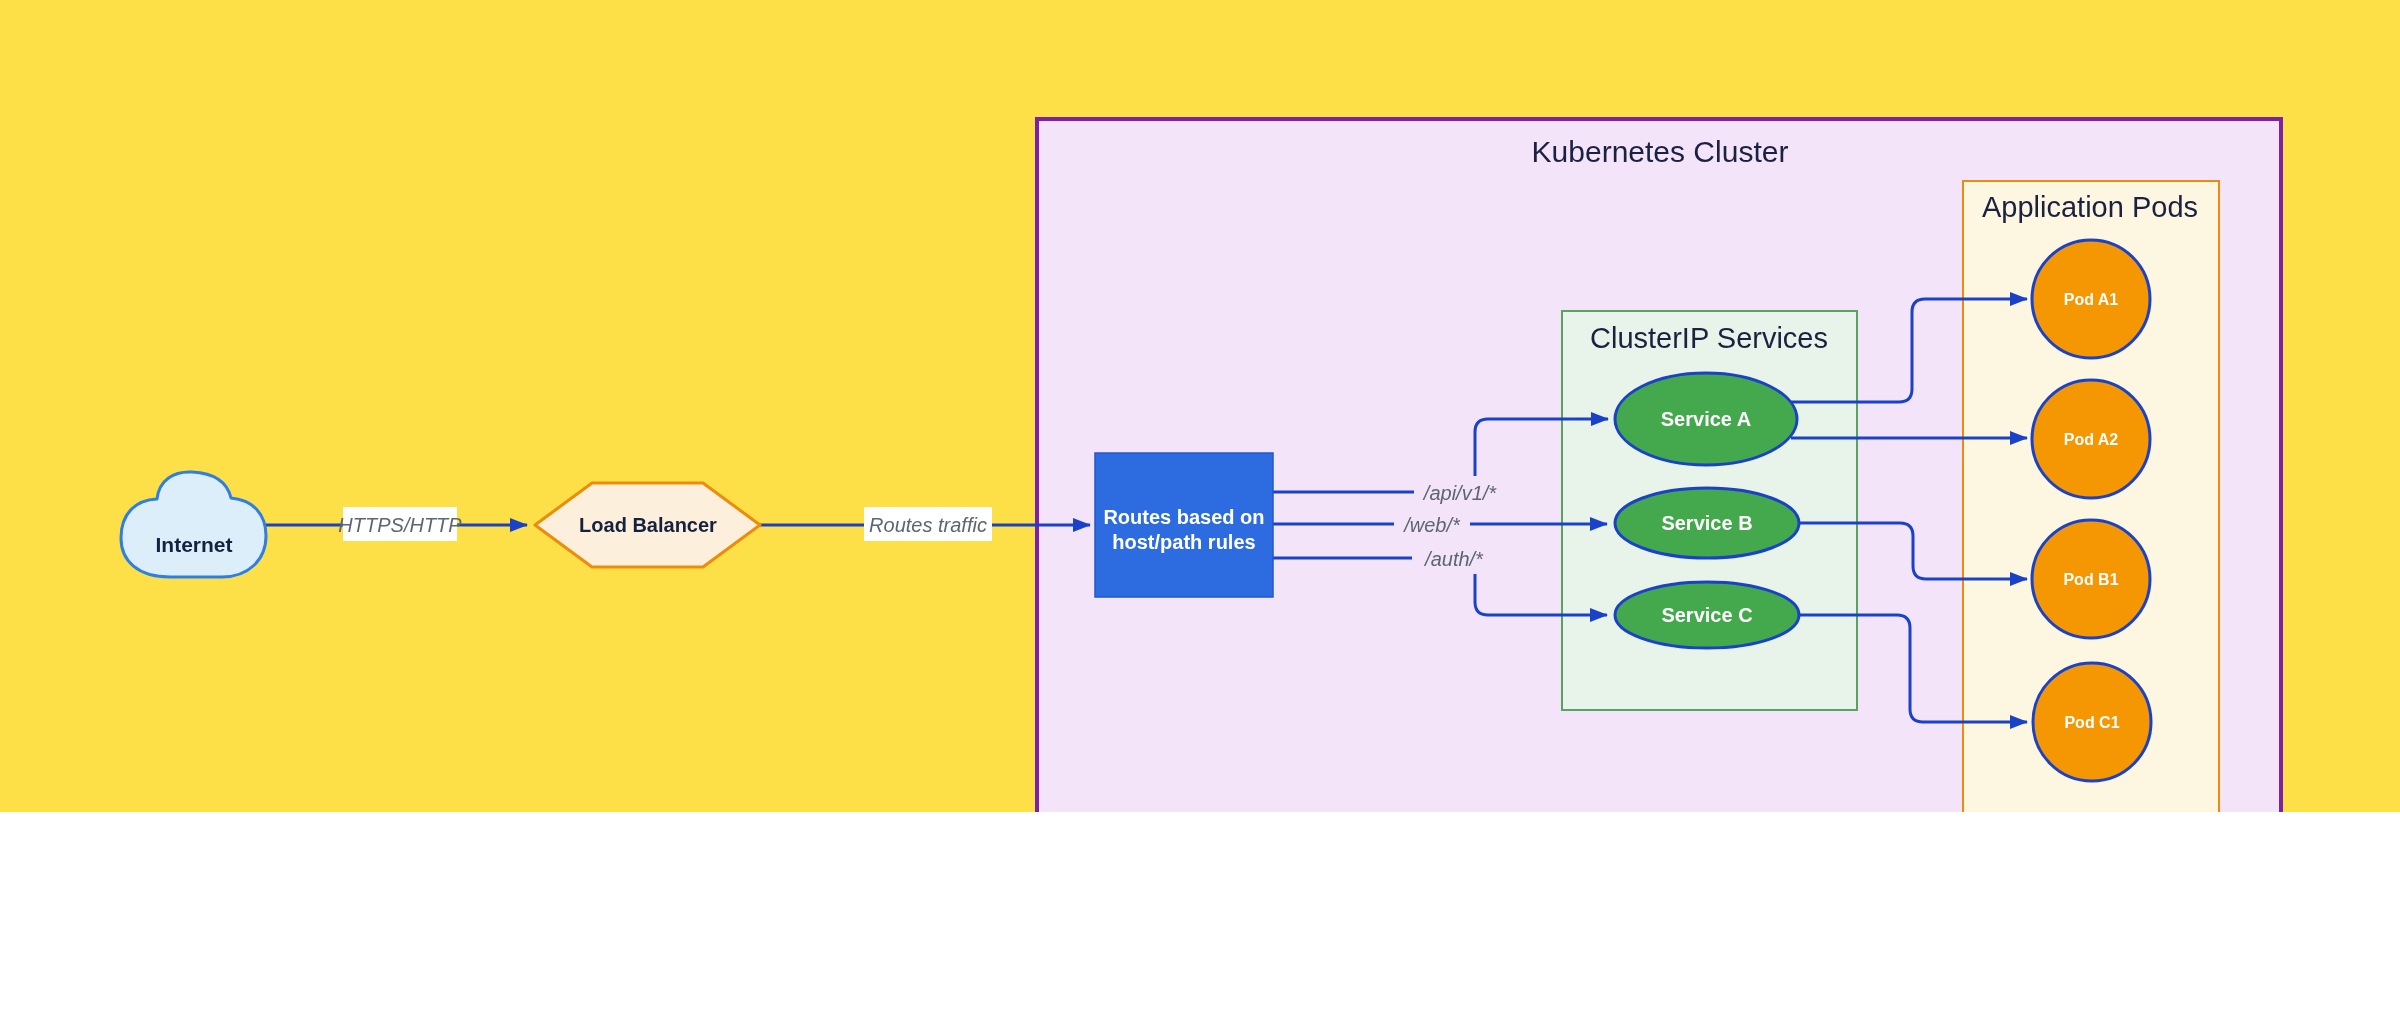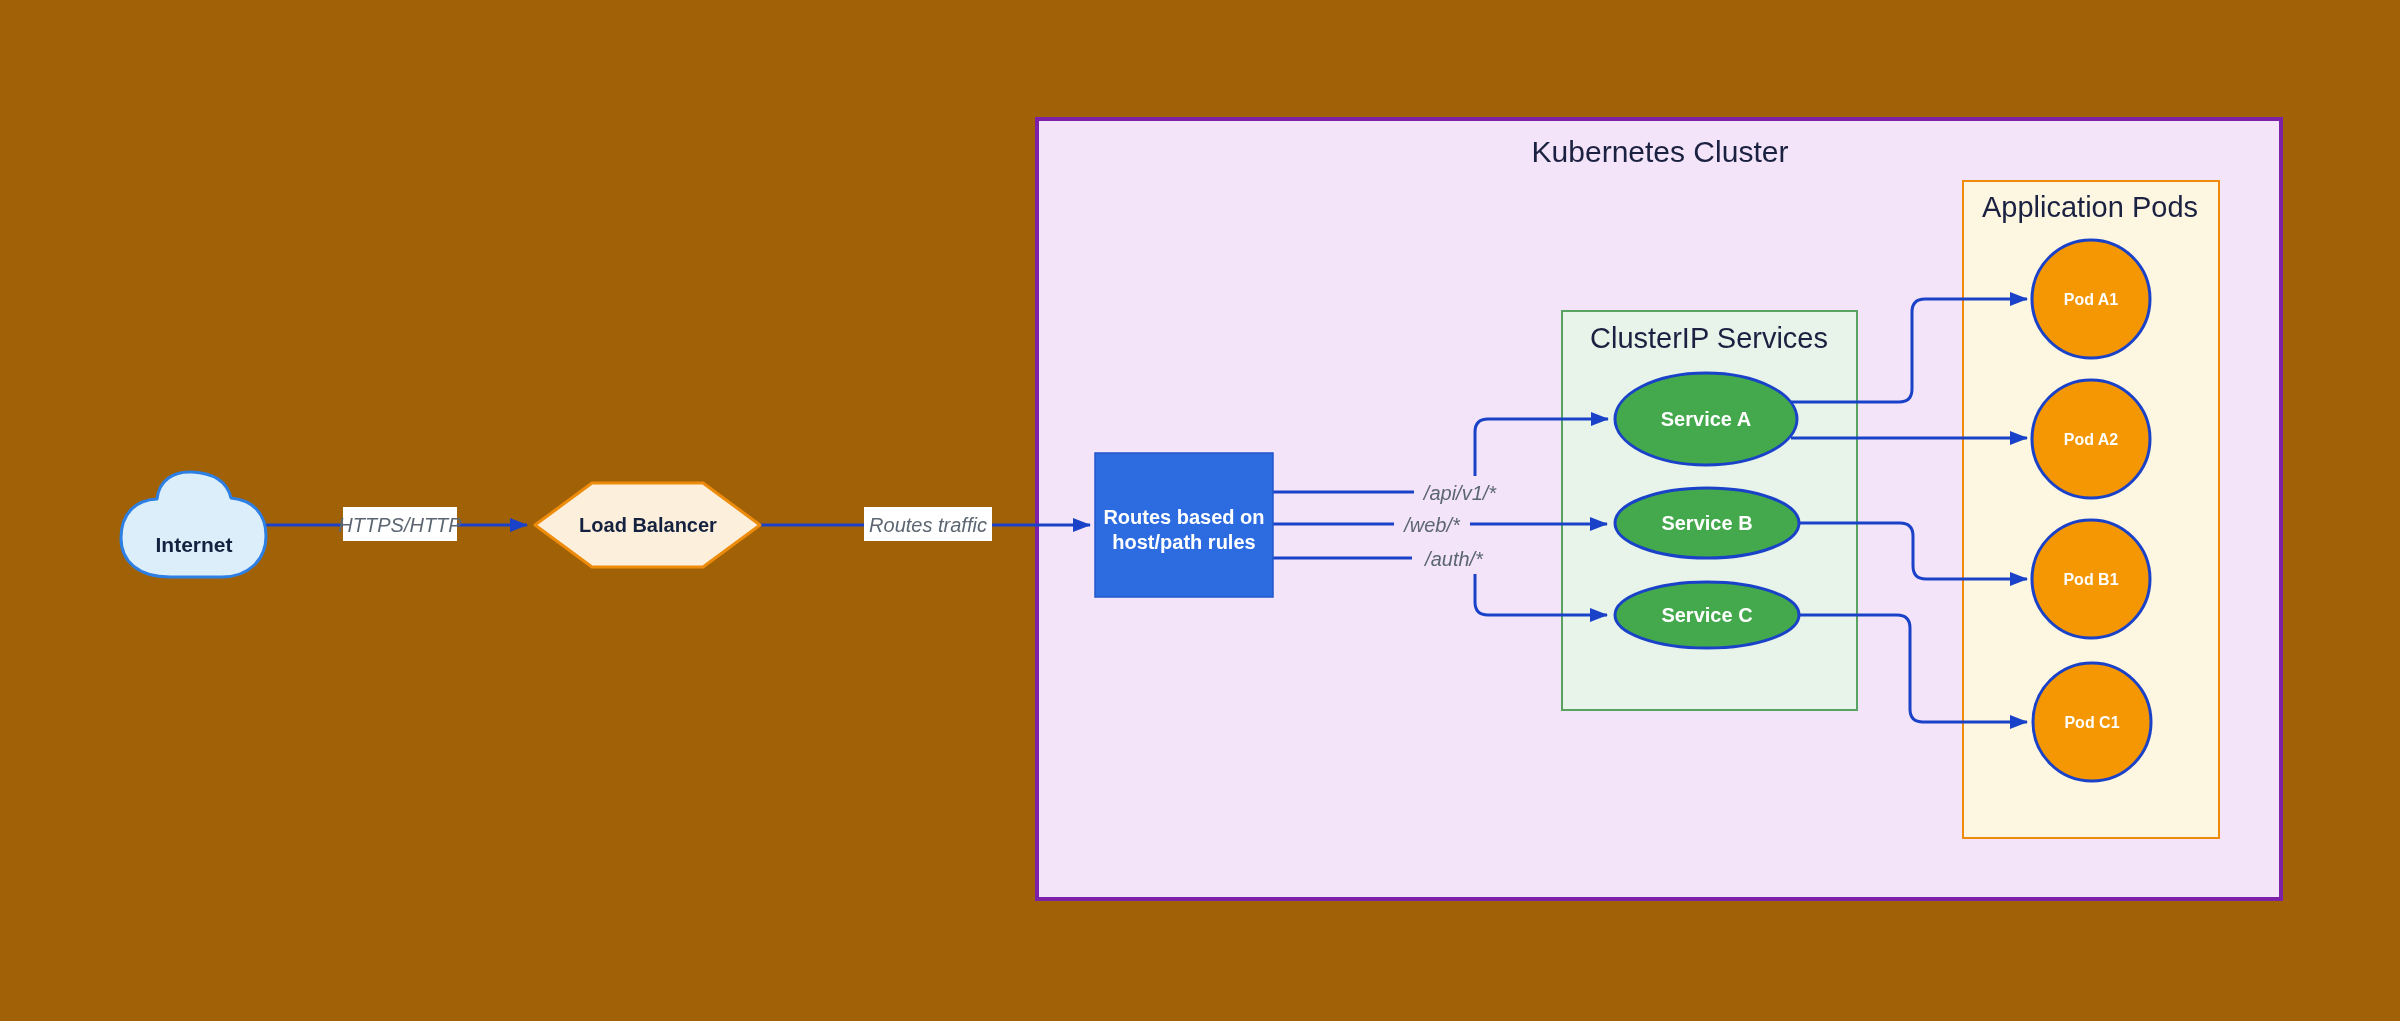--- a/index.html
+++ b/index.html
@@ -1,16 +1,16 @@
 <!DOCTYPE html>
 <html><head>
 <meta charset="utf-8">
 <style>
   html, body { margin: 0; padding: 0; background: #ffffff; }
-  .canvas-wrap { width: 2400px; height: 1021px; background: #a16207; }
+  .canvas-wrap { width: 2400px; height: 812px; background: #fde047; }
   svg { display: block; font-family: "Liberation Sans", sans-serif; }
 
   .container-title   { font-size: 30px; fill: #1b2140; text-anchor: middle; }
   .sub-title         { font-size: 29px; fill: #1b2140; text-anchor: middle; }
   .node-label-dark   { font-size: 21px; font-weight: bold; fill: #142240; text-anchor: middle; }
   .node-label-hex    { font-size: 20px; font-weight: bold; fill: #142240; text-anchor: middle; }
   .node-label-white  { font-size: 20px; font-weight: bold; fill: #ffffff; text-anchor: middle; }
   .pod-label         { font-size: 16px; font-weight: bold; fill: #ffffff; text-anchor: middle; }
   .edge-label        { font-size: 20px; font-style: italic; fill: #5c6672; text-anchor: middle; }
 

